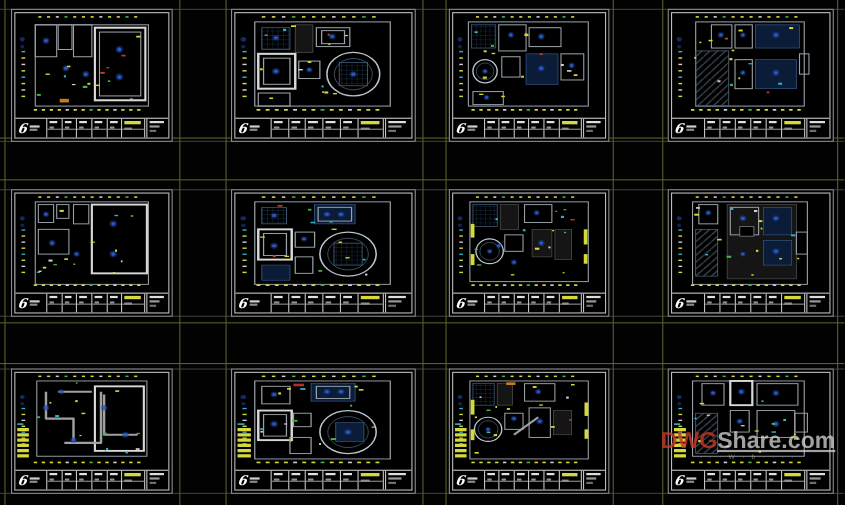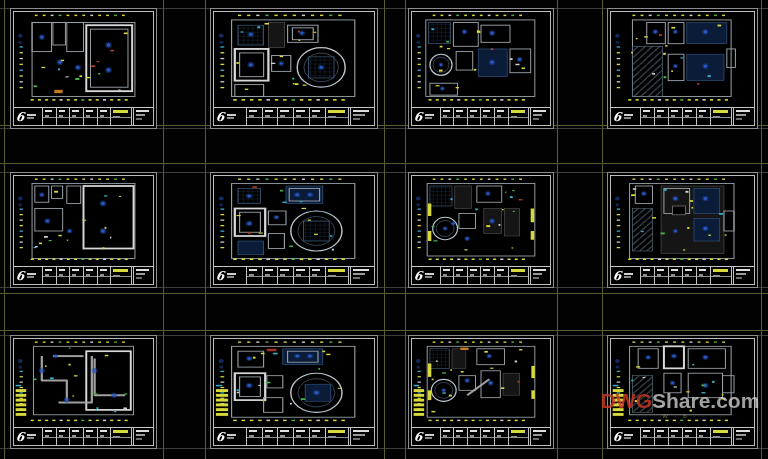--- a/index.html
+++ b/index.html
@@ -30,21 +30,21 @@
   .tb-right{width:16%;border-left:3px double #c3c3c3;padding:2px 2px;display:flex;
             flex-direction:column;gap:2px;box-sizing:border-box;}
   .tb-right i{display:block;height:2px;background:#ddd;}
   .tb-right i:nth-child(2){width:60%;background:#999;}
   .tb-right i:nth-child(3){width:38%;background:#6e6e6e;}
   .tb-right i:nth-child(1){width:85%;}
   
   .watermark{position:absolute;left:594px;top:390px;width:172px;z-index:3;text-align:center;
              font-weight:bold;font-size:21px;line-height:1.05;pointer-events:none;}
   .wm-dwg{color:rgba(200,55,35,0.82);text-align:right;}
-  .wm-rest{color:rgba(206,206,206,0.78);}
+  .wm-rest{color:rgba(206,206,206,0.78);text-decoration:underline;}
   .wm-sub{font-size:6px;letter-spacing:2.5px;color:rgba(215,195,140,0.55);margin-top:1px;font-weight:normal;}
 </style>
 </head>
 <body>
 
 <svg width="0" height="0" style="position:absolute">
   <defs>
     <pattern id="p-grid" width="3" height="3" patternUnits="userSpaceOnUse">
       <path d="M3 0H0V3" fill="none" stroke="#24435f" stroke-width="0.4"></path>
     </pattern>

